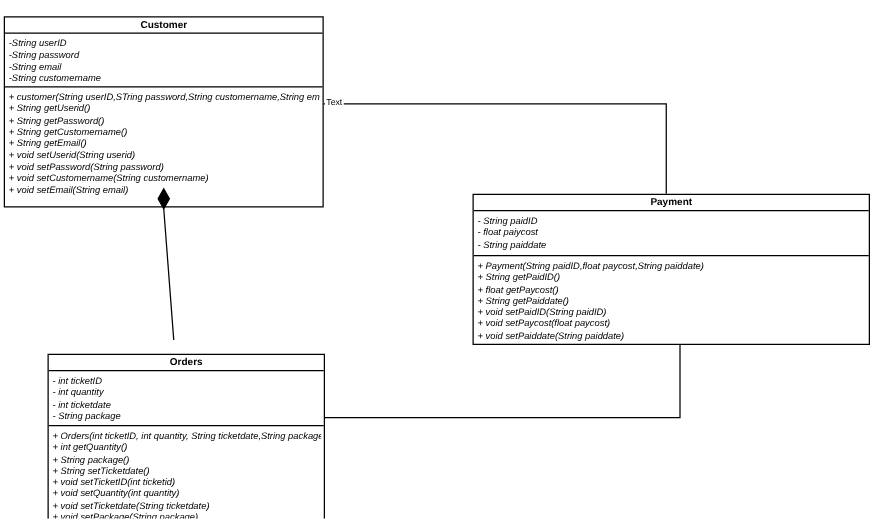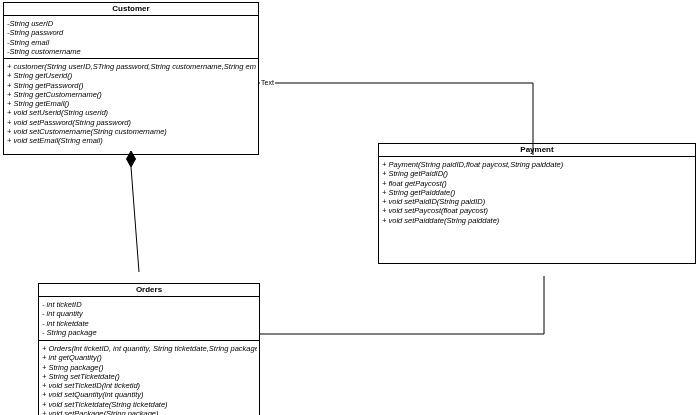--- a/index.html
+++ b/index.html
@@ -31,43 +31,48 @@
   .edge-label{
     position:absolute;left:260px;top:79px;z-index:4;background:#ffffff;
     font-size:7px;line-height:8px;padding:0 1px;color:#000000;
   }
 </style>
 </head>
 <body>
 
 <div class="canvas">
 
-  <div class="class-box" style="left:3px;top:2px;width:256px;height:153px">
+  <div class="class-box" style="left:3px;top:13px;width:256px;height:153px">
     <div class="class-title">Customer</div>
     <div class="class-attrs" style="height:43px">
         <div class="member-row">-String userID</div>
         <div class="member-row">-String password</div>
         <div class="member-row">-String email</div>
         <div class="member-row">-String customername</div>
       </div>
     <div class="class-methods">
         <div class="member-row">+ customer(String userID,STring password,String customername,String email)</div>
         <div class="member-row">+ String getUserid()</div>
         <div class="member-row">+ String getPassword()</div>
         <div class="member-row">+ String getCustomername()</div>
         <div class="member-row">+ String getEmail()</div>
         <div class="member-row">+ void setUserid(String userid)</div>
         <div class="member-row">+ void setPassword(String password)</div>
         <div class="member-row">+ void setCustomername(String customername)</div>
         <div class="member-row">+ void setEmail(String email)</div>
       </div>
   </div>
 
-  <div class="class-box" style="left:378px;top:143px;width:318px;height:121px">
+  <div class="class-box" style="left:378px;top:155px;width:318px;height:121px">
     <div class="class-title">Payment</div>
+    <div class="class-attrs" style="height:36px">
+        <div class="member-row">- String paidID</div>
+        <div class="member-row">- float paiycost</div>
+        <div class="member-row">- String paiddate</div>
+      </div>
     <div class="class-methods">
         <div class="member-row">+ Payment(String paidID,float paycost,String paiddate)</div>
         <div class="member-row">+ String getPaidID()</div>
         <div class="member-row">+ float getPaycost()</div>
         <div class="member-row">+ String getPaiddate()</div>
         <div class="member-row">+ void setPaidID(String paidID)</div>
         <div class="member-row">+ void setPaycost(float paycost)</div>
         <div class="member-row">+ void setPaiddate(String paiddate)</div>
       </div>
   </div>

